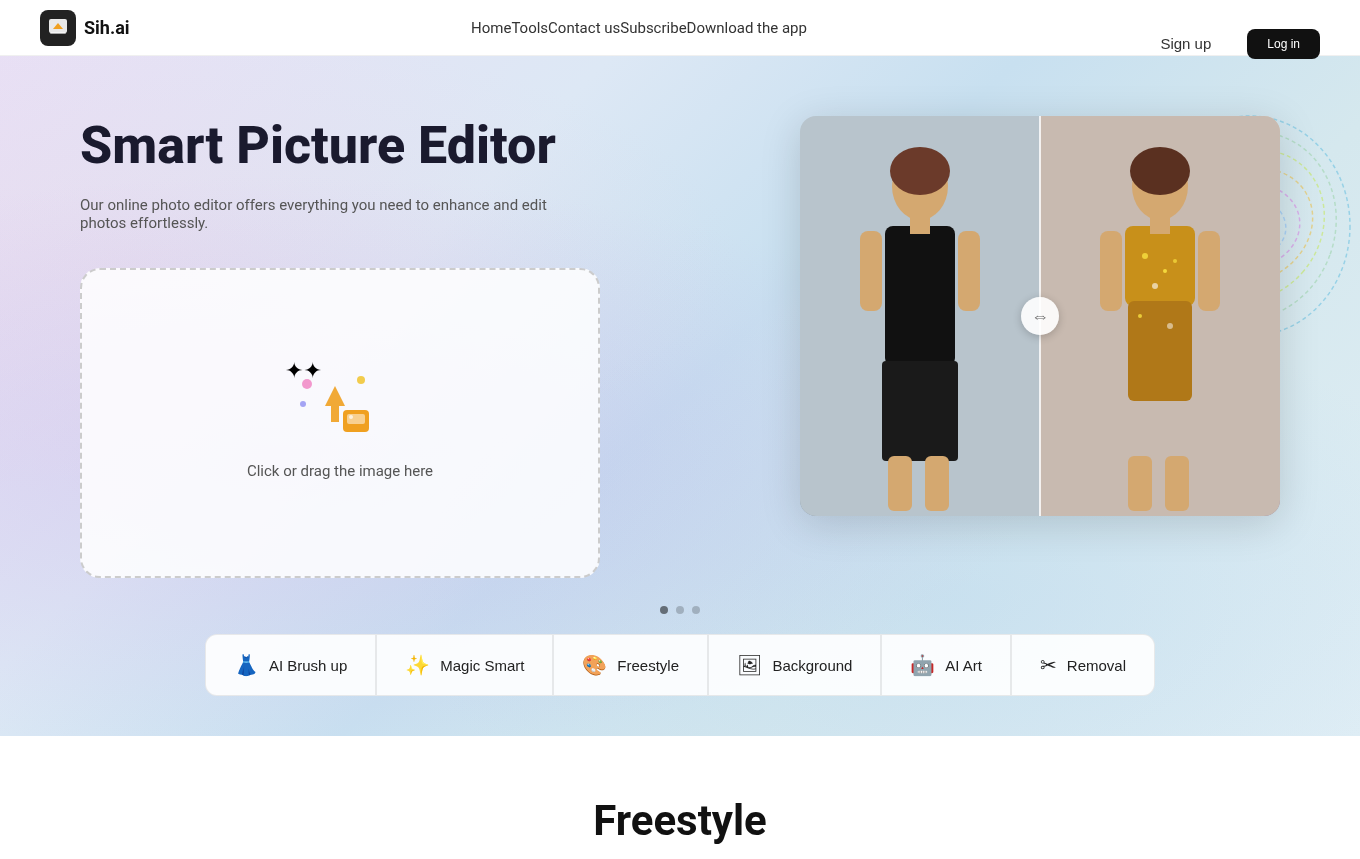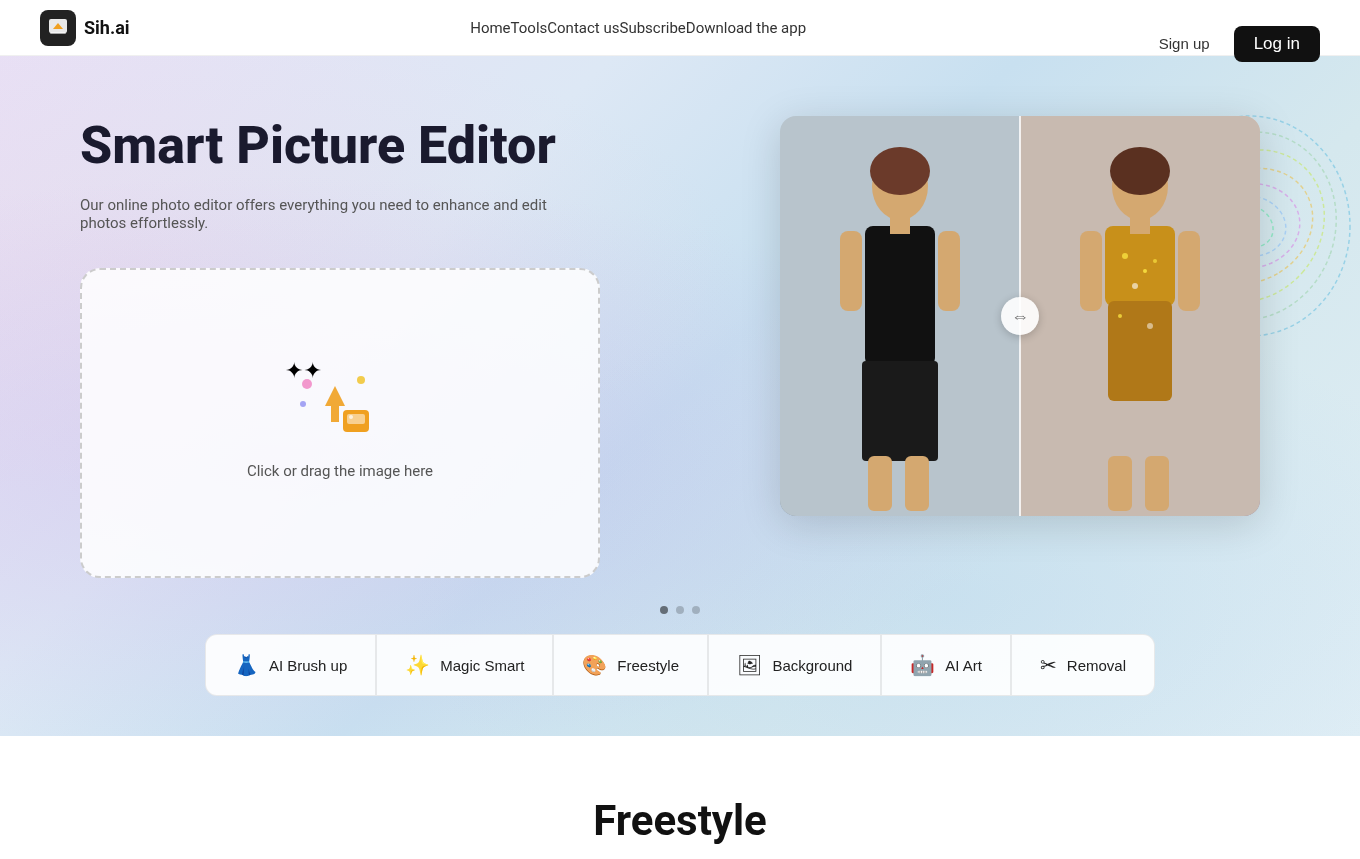--- a/index.html
+++ b/index.html
@@ -9,42 +9,42 @@
     .navbar {
       display: flex; align-items: center; justify-content: space-between;
       padding: 0 40px; height: 56px; background: rgba(255,255,255,0.85);
       position: relative; z-index: 10;
       border-bottom: 1px solid rgba(0,0,0,0.06);
     }
     .nav-logo { display: flex; align-items: center; gap: 8px; font-weight: 700; font-size: 18px; color: #111; cursor: pointer; }
     .logo-icon { width: 36px; height: 36px; background: #222; border-radius: 8px; display: flex; align-items: center; justify-content: center; color: #fff; font-size: 18px; }
     .nav-links { display: flex; }
     .nav-links a { text-decoration: none; color: #333; font-size: 15px; cursor: pointer; }
-    .nav-actions { display: flex; gap: 12px; align-items: center; margin-top: 32px; }
+    .nav-actions { display: flex; gap: 24px; align-items: center; margin-top: 32px; }
     .btn-signin { background: none; border: none; font-size: 15px; color: #333; cursor: pointer; padding: 6px 12px; }
-    .btn-login { background: #111; color: #fff; border: none; border-radius: 8px; padding: 8px 20px; font-size: 17px; cursor: pointer; }
+    .btn-login { background: #111; color: #fff; border: none; border-radius: 8px; padding: 8px 20px; font-size: 12px; cursor: pointer; }
 
     
     .hero {
       min-height: 680px; position: relative; overflow: hidden;
       background: linear-gradient(135deg, #e8e0f5 0%, #dde8f5 30%, #c8e0f0 50%, #d5e8ee 70%, #e0eef5 100%);
       display: flex; flex-direction: column;
     }
     
     .hero::before {
       content: ''; position: absolute; inset: 0;
       background: radial-gradient(ellipse at 20% 60%, rgba(200,160,230,0.3) 0%, transparent 50%),
                   radial-gradient(ellipse at 70% 80%, rgba(160,200,240,0.25) 0%, transparent 40%),
                   radial-gradient(ellipse at 10% 30%, rgba(240,200,220,0.2) 0%, transparent 35%);
       pointer-events: none;
     }
 
     .hero-content {
       display: flex; align-items: flex-start; justify-content: space-between;
-      padding: 60px 100px 0 80px; flex: 1; position: relative; z-index: 2;
+      padding: 60px 80px 0 80px; flex: 1; position: relative; z-index: 2;
     }
     .hero-left { flex: 0 0 55%; }
     .hero-title { font-size: 52px; font-weight: 800; color: #1a1a2e; line-height: 1.15; margin-bottom: 20px; }
     .hero-desc { font-size: 15px; color: #555; margin-bottom: 36px; max-width: 480px; }
 
     
     .upload-box {
       background: rgba(255,255,255,0.85); border-radius: 20px;
       border: 2px dashed #ccc; width: 520px; height: 310px;
       display: flex; flex-direction: column; align-items: center; justify-content: center;

